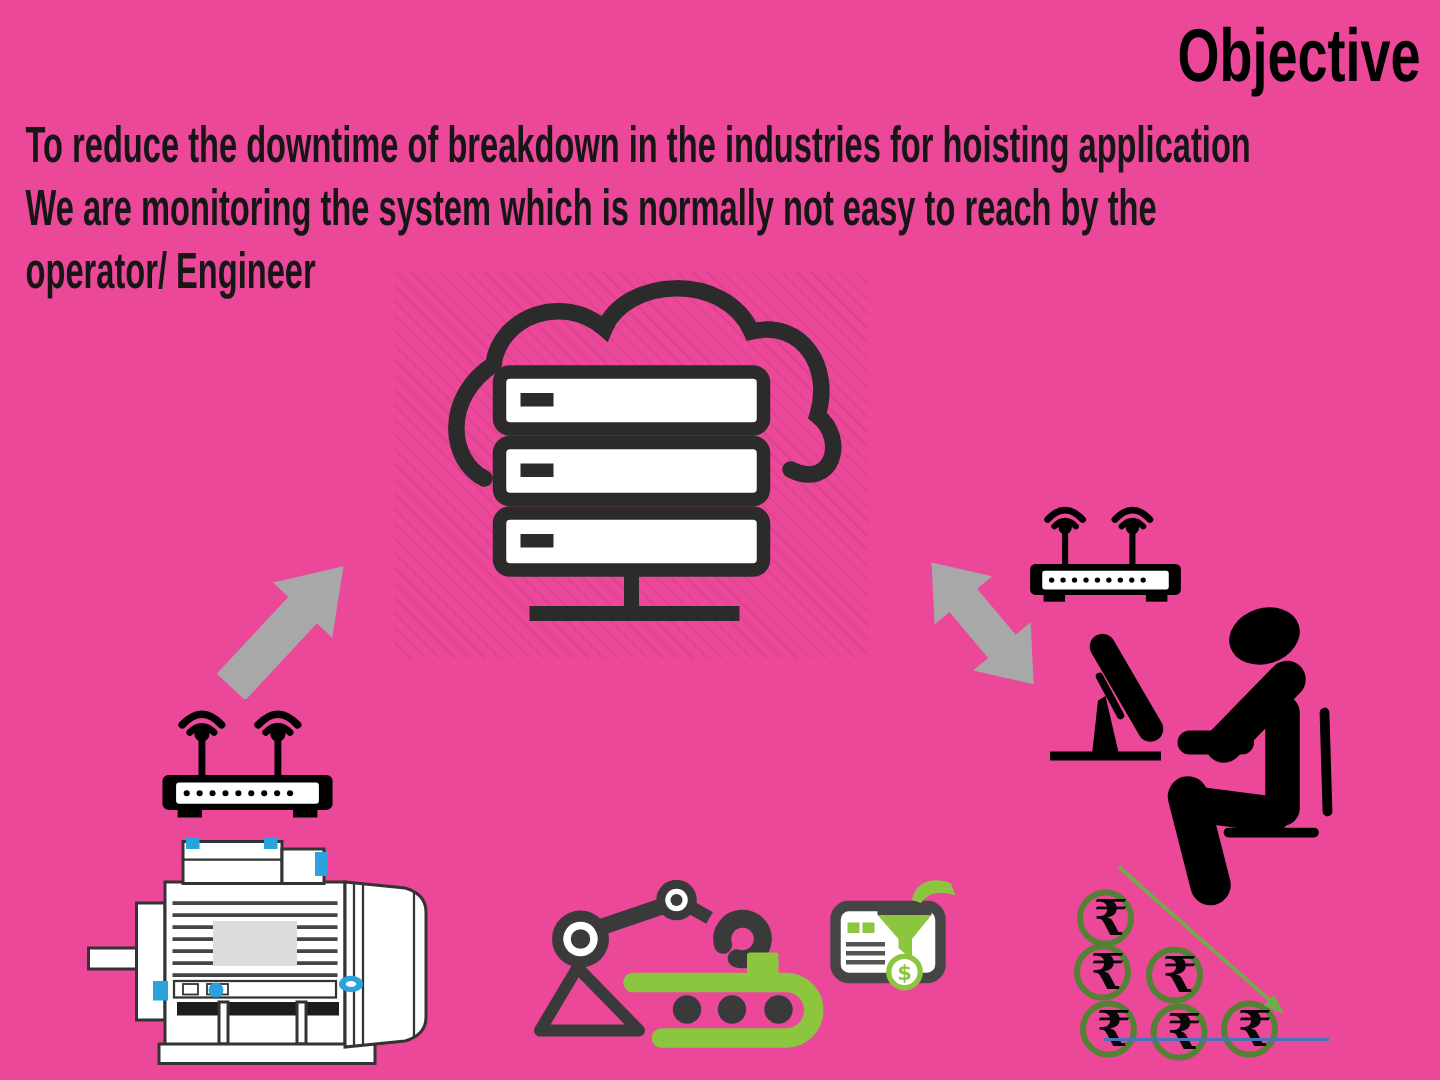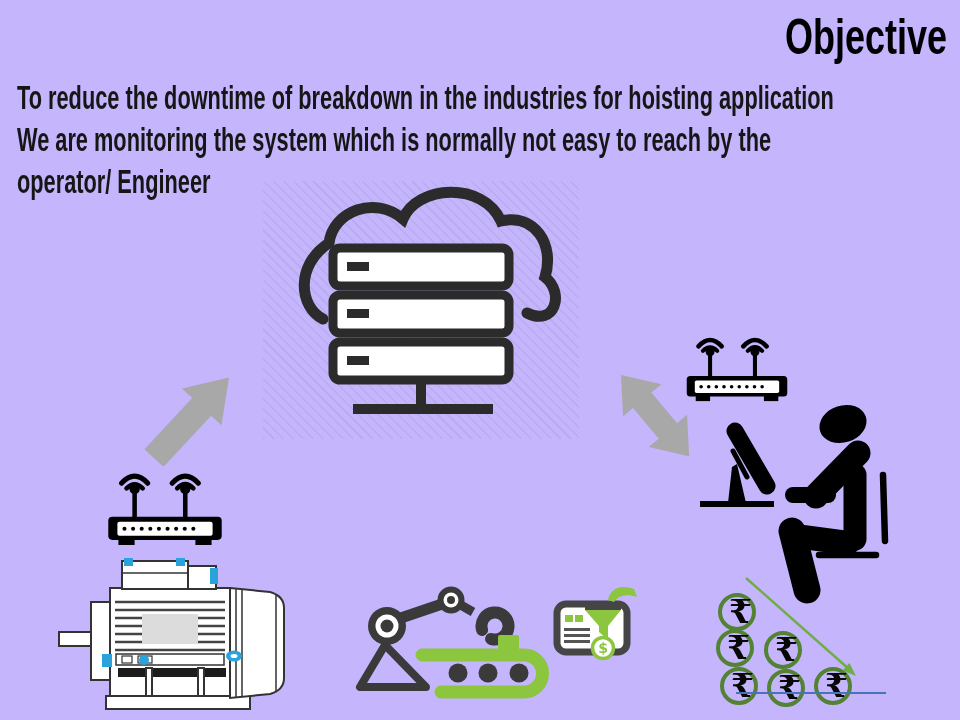--- a/index.html
+++ b/index.html
@@ -1,16 +1,16 @@
 <!DOCTYPE html>
 <html><head>
 <meta charset="utf-8">
 <style>
   html,body{margin:0;padding:0;background:#fff;}
-  .slide{position:relative;width:960px;height:720px;background:#c4b5fd;overflow:hidden;
+  .slide{position:relative;width:960px;height:720px;background:#ec4899;overflow:hidden;
          font-family:"Liberation Sans",sans-serif;}
   .abs{position:absolute;}
   .title{position:absolute;top:8px;right:13px;font-size:50px;font-weight:700;color:#000;
          transform:scaleX(0.72);transform-origin:100% 0;white-space:nowrap;}
   .body-text{position:absolute;left:17px;top:76px;font-size:34px;font-weight:700;color:#161616;
          line-height:42px;transform:scaleX(0.64);transform-origin:0 0;white-space:nowrap;}
   .hatch{position:absolute;left:263px;top:181px;width:316px;height:258px;
          background:repeating-linear-gradient(45deg,rgba(0,0,0,0.05) 0px,rgba(0,0,0,0.05) 1.5px,transparent 1.5px,transparent 7px);}
   .coin{position:absolute;width:30px;height:30px;border:4px solid #548235;border-radius:50%;}
   .coin span{position:absolute;left:7px;top:-2px;font-family:"DejaVu Serif",serif;font-weight:700;

